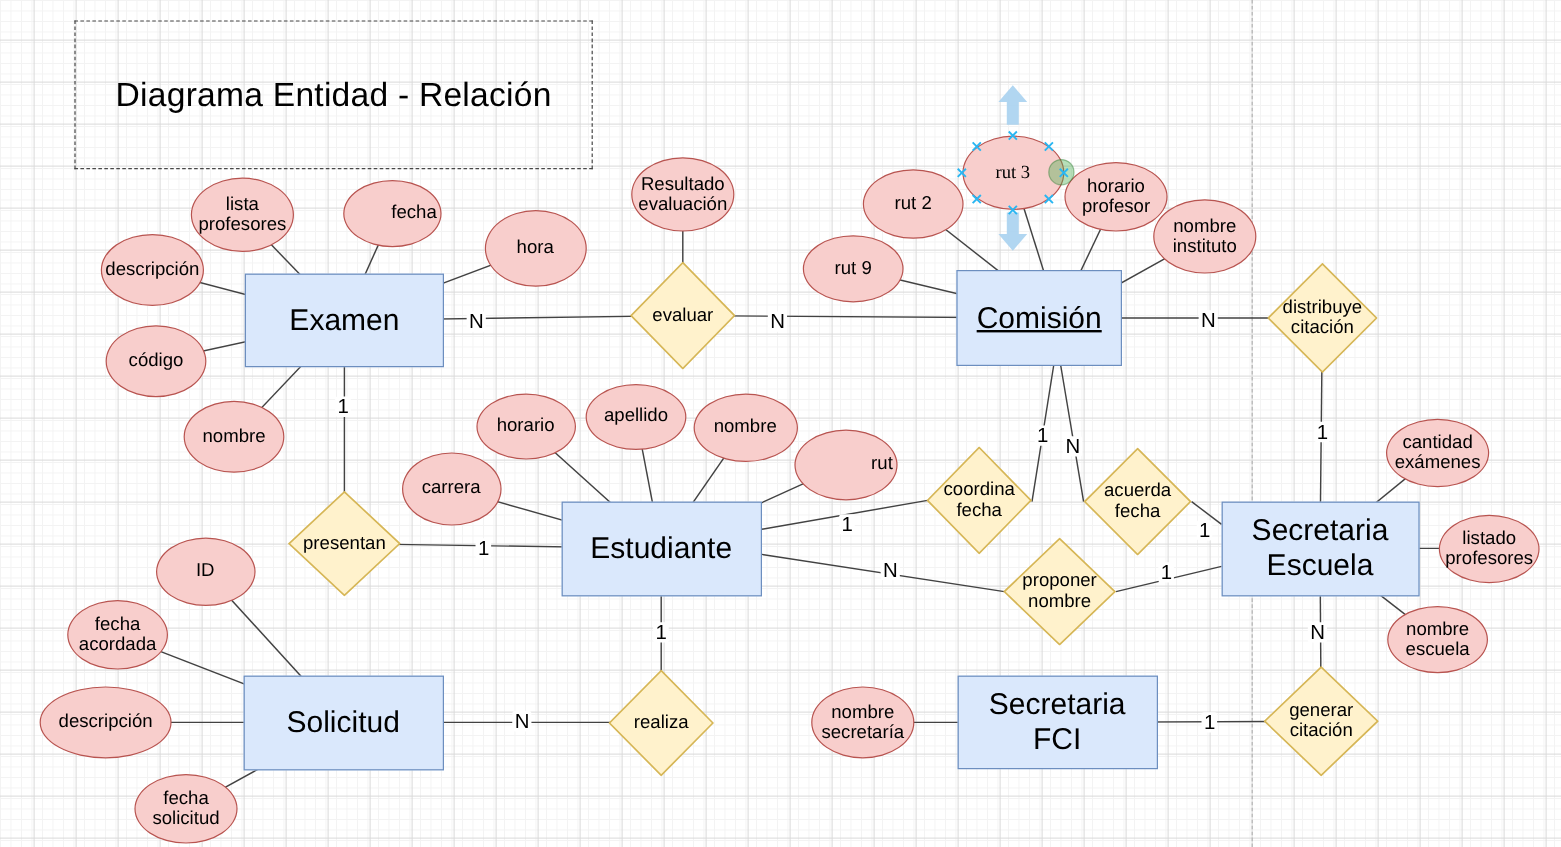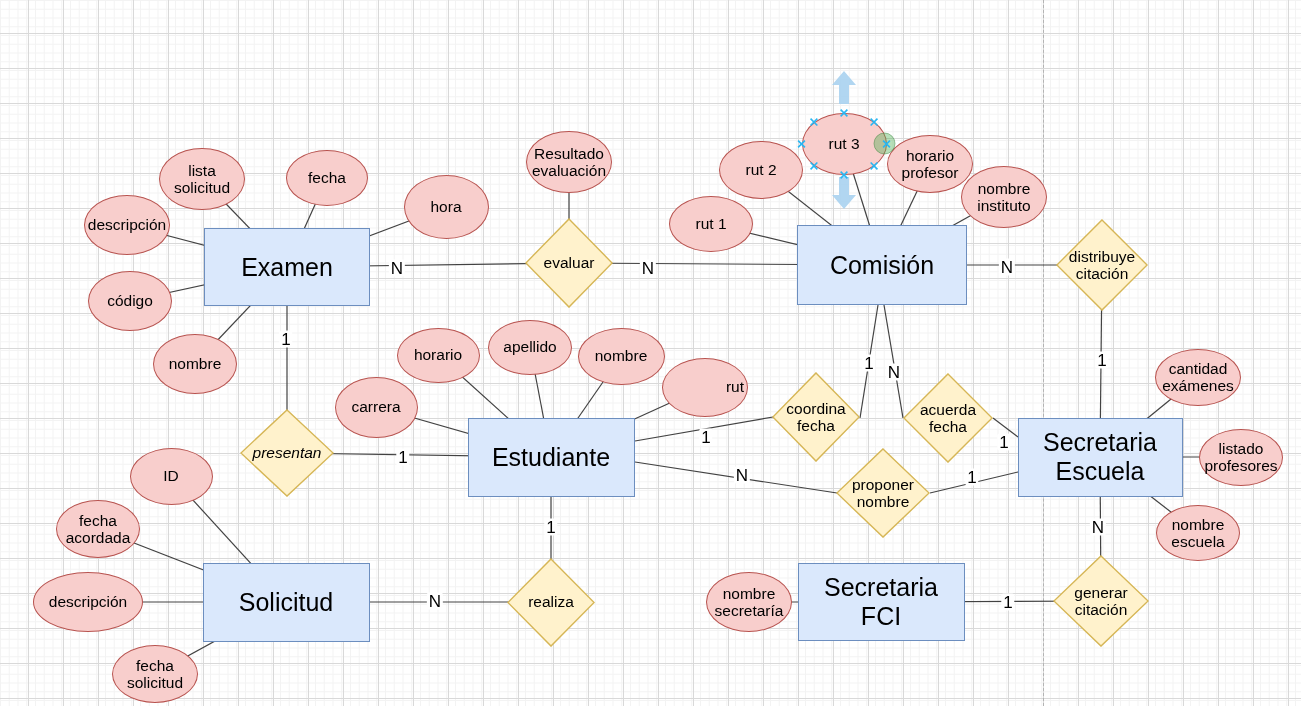--- a/index.html
+++ b/index.html
@@ -83,46 +83,49 @@
       <line x1="635" y1="462" x2="837" y2="493" stroke="#424242" stroke-width="1.2"></line>
       <line x1="878" y1="305" x2="860" y2="418" stroke="#424242" stroke-width="1.2"></line>
       <line x1="884" y1="305" x2="903" y2="418" stroke="#424242" stroke-width="1.2"></line>
       <line x1="993" y1="418" x2="1018" y2="437" stroke="#424242" stroke-width="1.2"></line>
       <line x1="930" y1="493" x2="1018" y2="472" stroke="#424242" stroke-width="1.2"></line>
       <line x1="882" y1="265" x2="1102" y2="265" stroke="#424242" stroke-width="1.2"></line>
       <line x1="1102" y1="265" x2="1100" y2="457" stroke="#424242" stroke-width="1.2"></line>
       <line x1="1100" y1="457" x2="1101" y2="601" stroke="#424242" stroke-width="1.2"></line>
       <line x1="1101" y1="601" x2="881" y2="602" stroke="#424242" stroke-width="1.2"></line>
     </svg>
+  <div id="title-box">
+    <span>Diagrama Entidad - Relación</span>
+  </div>
   <div id="node-layer">
       <div class="node entity" style="left: 204px; top: 228px; width: 166px; height: 78px;">
         <span>Examen</span>
       </div>
-      <div class="node entity" style="left: 797px; top: 225px; width: 170px; height: 80px;">
+      <div class="node entity" style="left: 797px; top: 225px; width: 138px; height: 80px; text-decoration: underline;">
         <span>Comisión</span>
       </div>
       <div class="node entity" style="left: 467.5px; top: 417.5px; width: 167px; height: 79px;">
         <span>Estudiante</span>
       </div>
       <div class="node entity" style="left: 202.5px; top: 562.5px; width: 167px; height: 79px; justify-content: center;">
         <span>Solicitud</span>
       </div>
       <div class="node entity" style="left: 1017.5px; top: 417.5px; width: 165px; height: 79px; text-align: center;">
         <span>Secretaria Escuela</span>
       </div>
       <div class="node entity" style="left: 797.5px; top: 563px; width: 167px; height: 78px;">
         <span>Secretaria FCI</span>
       </div>
       <div class="node diamond" style="left: 525px; top: 218px; width: 88px; height: 90px;">
         <svg width="88" height="90">
           <polygon points="44,0.9 87.1,45 44,89.1 0.9,45" fill="#fff2cc" stroke="#d6b656" stroke-width="1.4"></polygon>
         </svg>
         <div class="dlabel">evaluar</div>
       </div>
-      <div class="node diamond" style="left: 240px; top: 409px; width: 94px; height: 88px; font-style: italic;">
+      <div class="node diamond" style="left: 240px; top: 409px; width: 94px; height: 88px;">
         <svg width="94" height="88">
           <polygon points="47,0.9 93.1,44 47,87.1 0.9,44" fill="#fff2cc" stroke="#d6b656" stroke-width="1.4"></polygon>
         </svg>
         <div class="dlabel">presentan</div>
       </div>
       <div class="node diamond" style="left: 507px; top: 557.5px; width: 88px; height: 89px;">
         <svg width="88" height="89">
           <polygon points="44,0.9 87.1,44.5 44,88.1 0.9,44.5" fill="#fff2cc" stroke="#d6b656" stroke-width="1.4"></polygon>
         </svg>
         <div class="dlabel">realiza</div>
@@ -151,47 +154,47 @@
         </svg>
         <div class="dlabel">distribuye citación</div>
       </div>
       <div class="node diamond" style="left: 1053px; top: 555px; width: 96px; height: 92px;">
         <svg width="96" height="92">
           <polygon points="48,0.9 95.1,46 48,91.1 0.9,46" fill="#fff2cc" stroke="#d6b656" stroke-width="1.4"></polygon>
         </svg>
         <div class="dlabel">generar citación</div>
       </div>
       <div class="node ellipse" style="left: 159px; top: 148px; width: 86px; height: 62px;">
-        <span>lista solicitud</span>
-      </div>
-      <div class="node ellipse" style="left: 286px; top: 150px; width: 82px; height: 56px;">
+        <span>lista profesores</span>
+      </div>
+      <div class="node ellipse" style="left: 286px; top: 150px; width: 82px; height: 56px; justify-content: flex-end;">
         <span>fecha</span>
       </div>
       <div class="node ellipse" style="left: 403.5px; top: 175px; width: 85px; height: 64px;">
         <span>hora</span>
       </div>
       <div class="node ellipse" style="left: 84px; top: 195px; width: 86px; height: 60px;">
         <span>descripción</span>
       </div>
       <div class="node ellipse" style="left: 88px; top: 271px; width: 84px; height: 60px;">
         <span>código</span>
       </div>
       <div class="node ellipse" style="left: 153px; top: 334px; width: 84px; height: 60px;">
         <span>nombre</span>
       </div>
       <div class="node ellipse" style="left: 526px; top: 131px; width: 86px; height: 62px;">
         <span>Resultado evaluación</span>
       </div>
       <div class="node ellipse" style="left: 669px; top: 196px; width: 84px; height: 56px;">
-        <span>rut 1</span>
+        <span>rut 9</span>
       </div>
       <div class="node ellipse" style="left: 719px; top: 141px; width: 84px; height: 58px;">
         <span>rut 2</span>
       </div>
-      <div class="node ellipse" style="left: 801.5px; top: 113px; width: 85px; height: 62px;">
+      <div class="node ellipse" style="left: 801.5px; top: 113px; width: 85px; height: 62px; font-family: Liberation Serif, serif;">
         <span>rut 3</span>
       </div>
       <div class="node ellipse" style="left: 887px; top: 135px; width: 86px; height: 58px;">
         <span>horario profesor</span>
       </div>
       <div class="node ellipse" style="left: 961px; top: 166px; width: 86px; height: 62px;">
         <span>nombre instituto</span>
       </div>
       <div class="node ellipse" style="left: 334.5px; top: 376.5px; width: 83px; height: 61px;">
         <span>carrera</span>
@@ -222,21 +225,21 @@
       </div>
       <div class="node ellipse" style="left: 1155px; top: 348.5px; width: 86px; height: 57px;">
         <span>cantidad exámenes</span>
       </div>
       <div class="node ellipse" style="left: 1199px; top: 428.5px; width: 84px; height: 57px;">
         <span>listado profesores</span>
       </div>
       <div class="node ellipse" style="left: 1156px; top: 505px; width: 84px; height: 56px;">
         <span>nombre escuela</span>
       </div>
-      <div class="node ellipse" style="left: 706px; top: 572px; width: 86px; height: 60px; justify-content: flex-end;">
+      <div class="node ellipse" style="left: 676px; top: 572px; width: 86px; height: 60px; justify-content: flex-end;">
         <span>nombre secretaría</span>
       </div>
     </div>
   <div id="label-layer">
       <div class="edge-label" style="left: 397px; top: 268px;">N</div>
       <div class="edge-label" style="left: 648px; top: 268px;">N</div>
       <div class="edge-label" style="left: 286px; top: 339px;">1</div>
       <div class="edge-label" style="left: 403px; top: 457px;">1</div>
       <div class="edge-label" style="left: 551px; top: 527px;">1</div>
       <div class="edge-label" style="left: 435px; top: 601px;">N</div>

